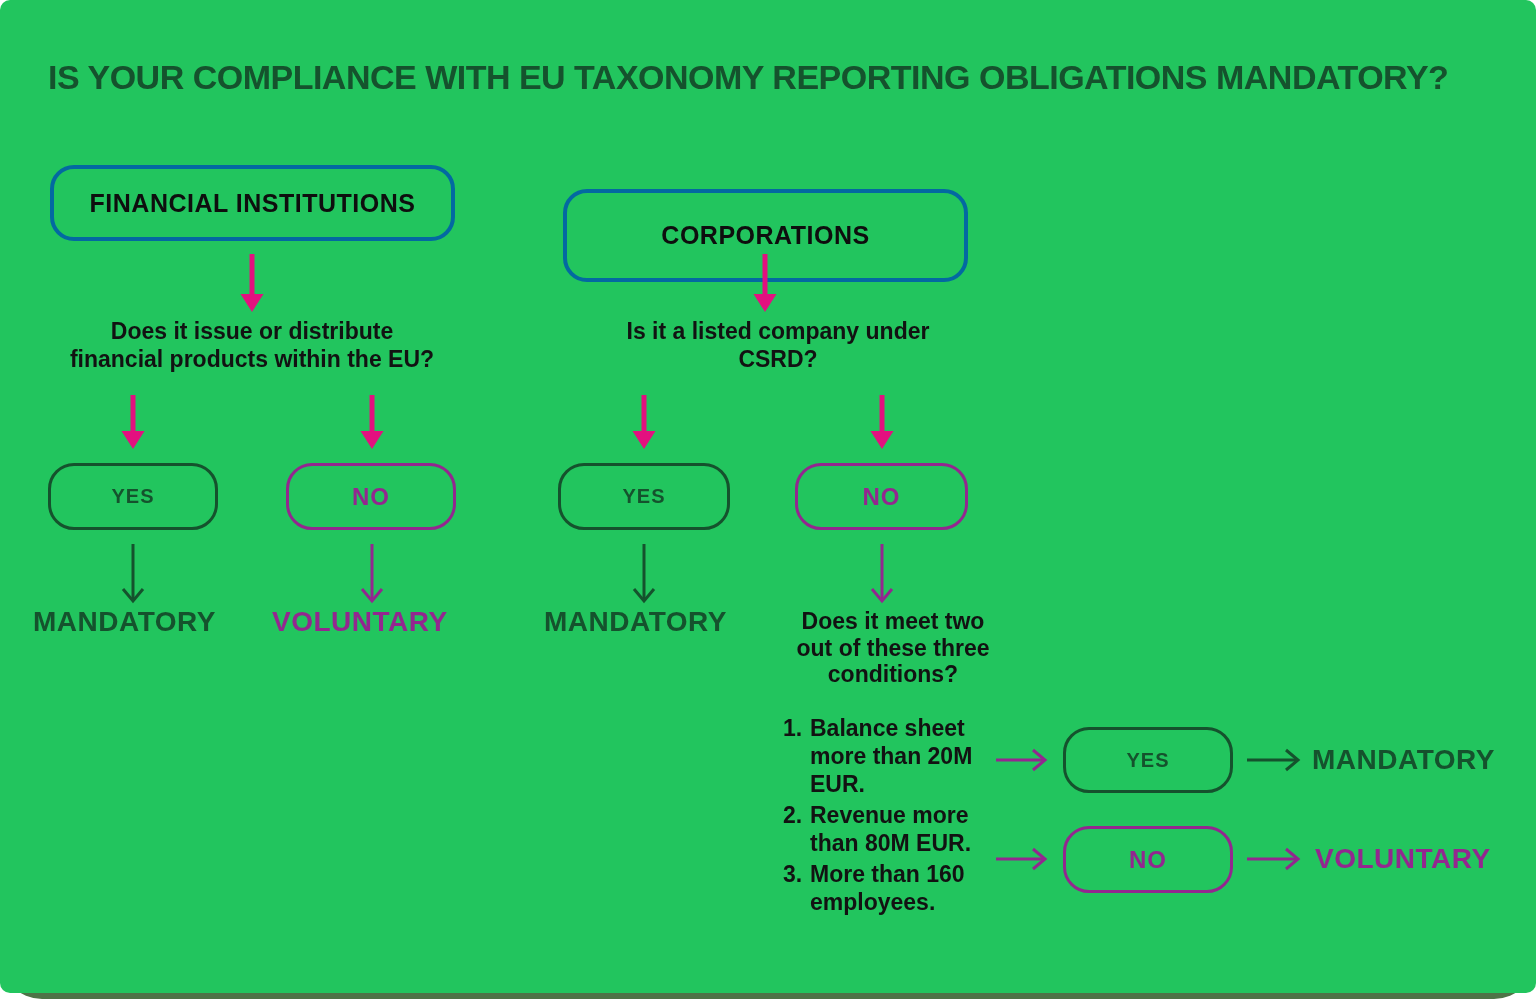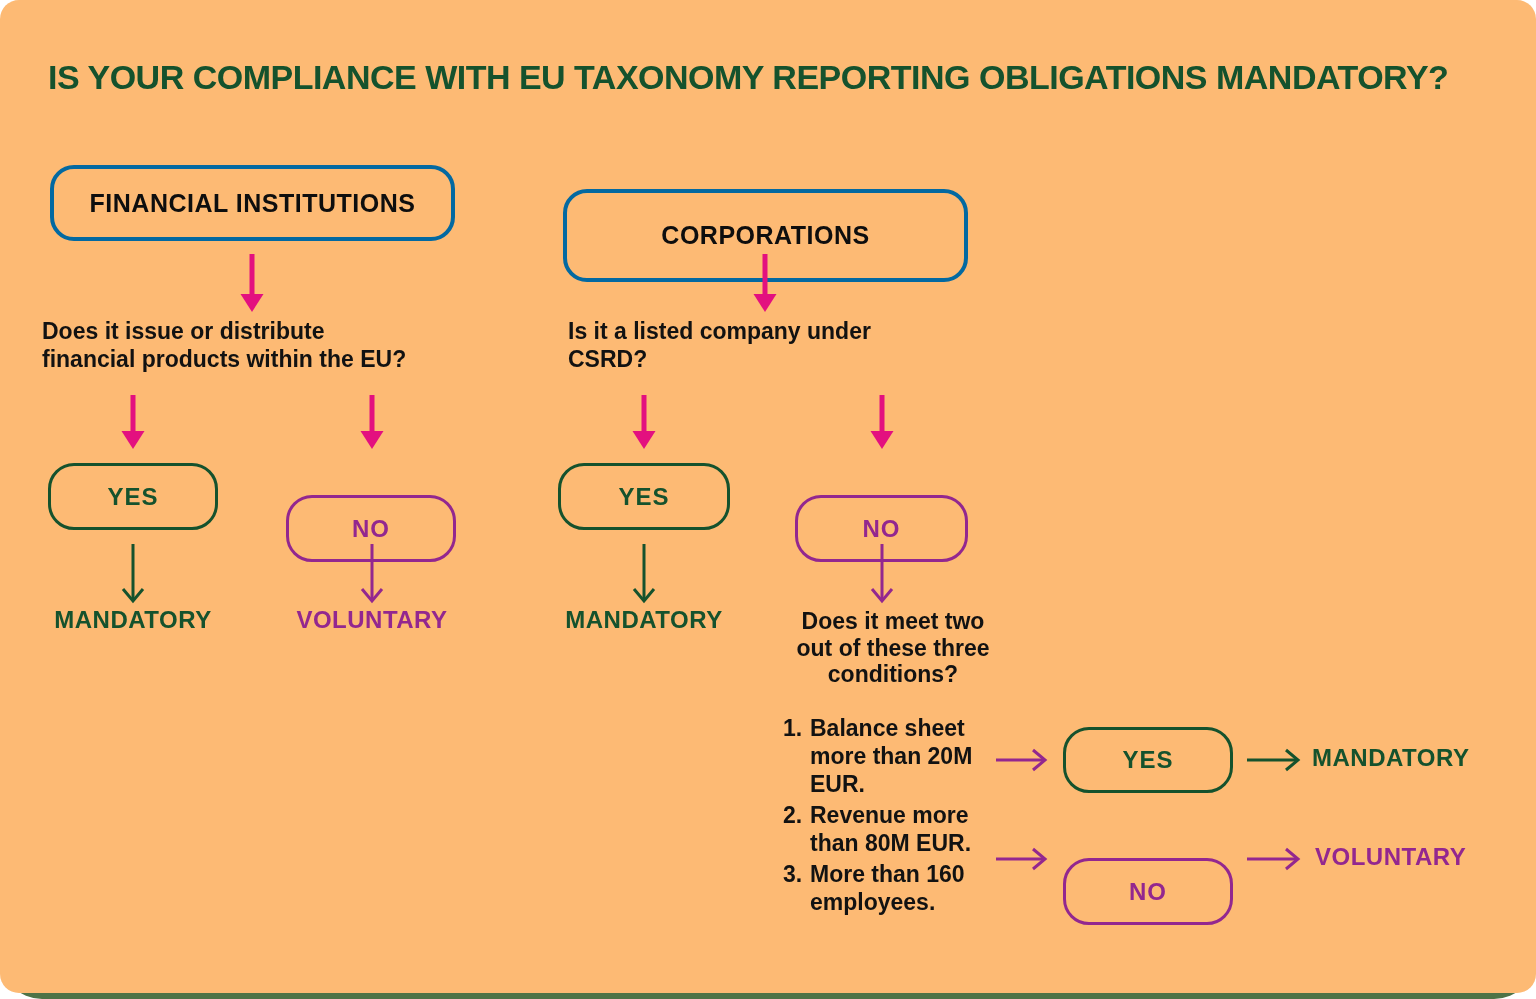--- a/index.html
+++ b/index.html
@@ -14,22 +14,22 @@
     position: absolute;
     left: 0; top: 0;
     width: 1536px; height: 999px;
     background: #4E7347;
     border-radius: 42px;
   }
   #canvas {
     position: absolute;
     left: 0; top: 0;
     width: 1536px; height: 993px;
-    background: #fdba74;
-    border-radius: 19px;
+    background: #22c55e;
+    border-radius: 10px;
     text-decoration: underline;
   }
   .abs { position: absolute; }
   .title {
     font-size: 34px;
     font-weight: bold;
     letter-spacing: -0.5px;
     color: #15522D;
     white-space: nowrap;
   }
@@ -46,45 +46,45 @@
   .box.header {
     border: 4px solid #0369a1;
     border-radius: 24px;
     color: #0e0e0e;
     font-size: 25px;
     letter-spacing: 0.5px;
   }
   .box.green-box {
     border: 3.5px solid #15522D;
     color: #15522D;
-    font-size: 24px;
+    font-size: 20px;
     letter-spacing: 1px;
   }
   .box.purple-box {
     border: 3.5px solid #93278F;
     color: #93278F;
     font-size: 24px;
     letter-spacing: 1px;
-    margin-top: 32px;
   }
   .question {
     position: absolute;
     font-size: 23px;
     line-height: 27.5px;
     font-weight: 600;
     color: #121212;
+    text-align: center;
     white-space: pre-line;
   }
   .question.left-align { text-align: center; line-height: 26.5px; }
   .result {
     position: absolute;
     font-weight: bold;
-    font-size: 24px;
+    font-size: 28px;
     letter-spacing: 0.5px;
-    text-align: center;
+    text-align: left;
     white-space: nowrap;
   }
   .green-text { color: #15522D; }
   .purple-text { color: #93278F; }
   .pink-ink { color: #E3107F; }
   .green-ink { color: #15522D; }
   .purple-ink { color: #93278F; }
   svg.arrow { position: absolute; display: block; }
   svg.arrow line, svg.arrow polyline { stroke: currentColor; }
   ol.conditions {

